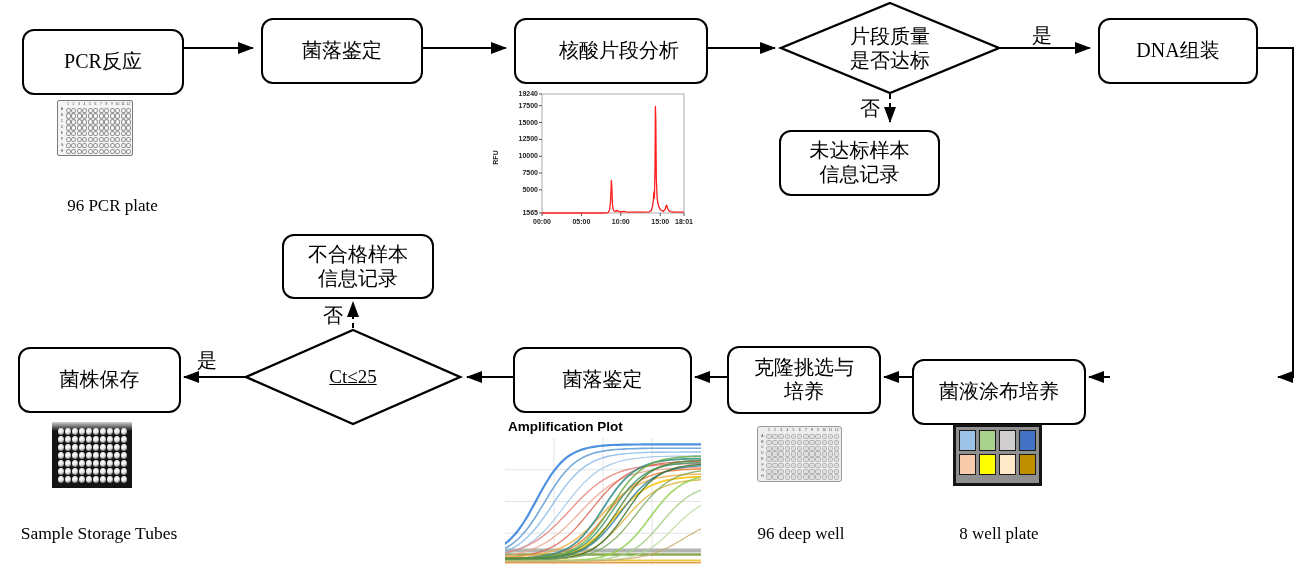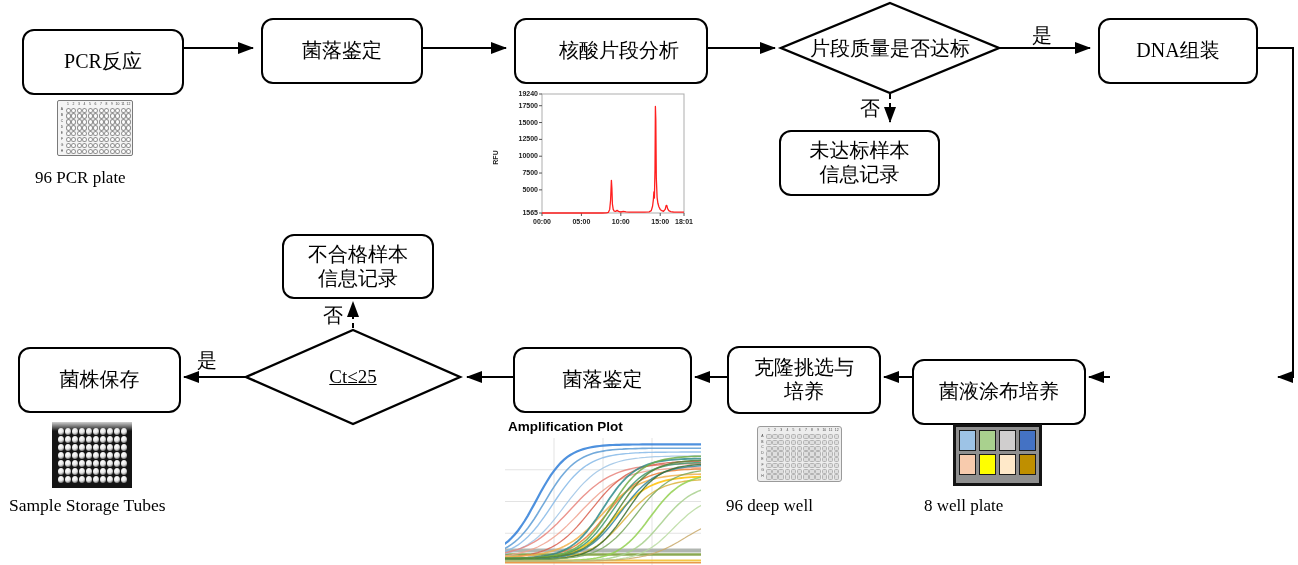--- a/index.html
+++ b/index.html
@@ -5,24 +5,24 @@
   html,body{margin:0;padding:0;background:#fff;}
   .stage{position:relative;width:1298px;height:565px;background:#fff;overflow:hidden;
          font-family:"Liberation Serif","DejaVu Serif",serif;color:#000;}
   svg.connectors{position:absolute;left:0;top:0;}
   path.edge{stroke:#000;stroke-width:2;fill:none;}
   path.dash{stroke-dasharray:5 4;}
   polygon.diamond{fill:#fff;stroke:#000;stroke-width:2.4;}
   .box{position:absolute;border:2.5px solid #000;border-radius:12px;background:#fff;
        display:flex;flex-direction:column;align-items:center;justify-content:center;
        text-align:center;font-size:20px;line-height:1.18;}
-  .dtext{position:absolute;display:flex;align-items:center;justify-content:center;
+  .dtext{position:absolute;display:flex;flex-direction:column;align-items:center;justify-content:center;
          text-align:center;font-size:20px;line-height:1.2;}
   .lbl{position:absolute;font-size:20px;}
-  .caption{position:absolute;font-size:17px;text-align:left;}
+  .caption{position:absolute;font-size:17px;text-align:center;margin-top:28px;}
   
   .ep{position:absolute;left:498px;top:86px;width:208px;height:150px;}
   .ep-tick{position:absolute;font-family:"Liberation Sans","DejaVu Sans",sans-serif;
            font-size:7px;font-weight:bold;color:#222;}
   .ep-ylab{position:absolute;left:-10px;top:68px;font-family:"Liberation Sans",sans-serif;
            font-size:7px;font-weight:bold;transform:rotate(-90deg);color:#222;}
   
   .amp{position:absolute;left:503px;top:419px;width:198px;height:146px;}
   .amp-title{position:absolute;left:5px;top:0;font-family:"Liberation Sans","DejaVu Sans",sans-serif;
              font-size:13.5px;font-weight:bold;color:#000;}

